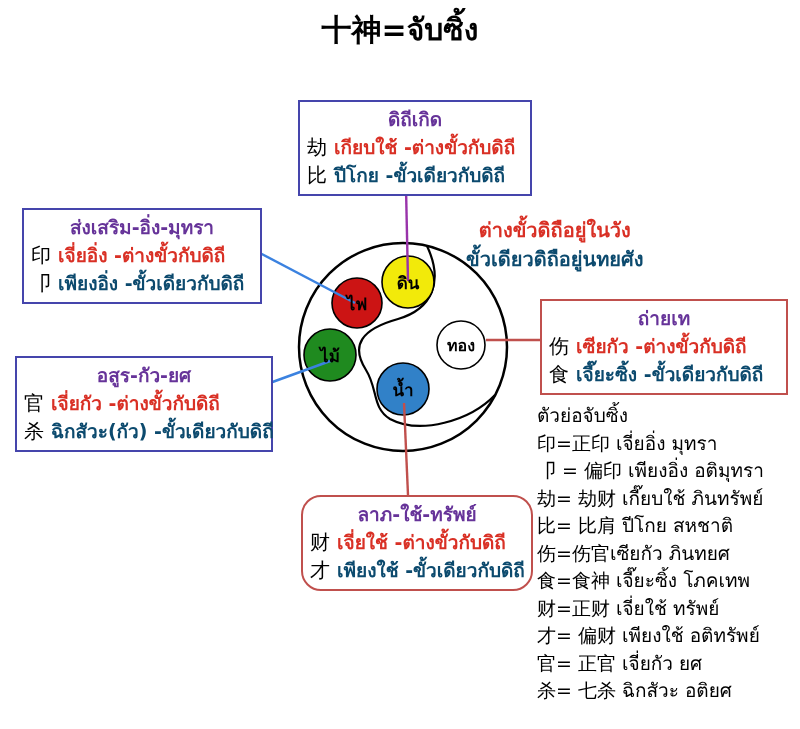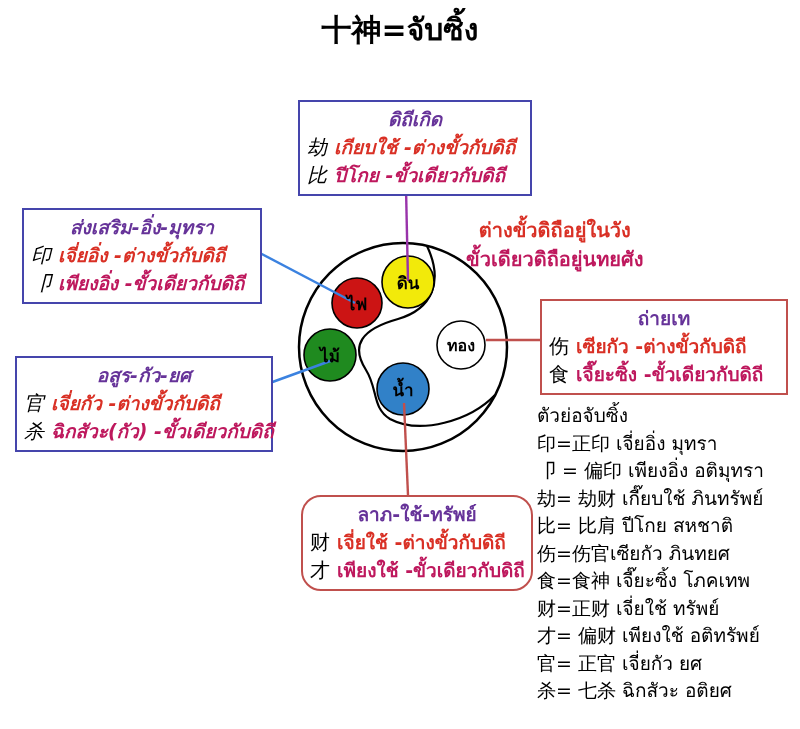--- a/index.html
+++ b/index.html
@@ -27,27 +27,27 @@
   
   .box {
     position: absolute;
     background: #ffffff;
     padding: 3px 7px 5px 7px;
     font-size: 19px;
     font-weight: bold;
     line-height: 28px;
     white-space: nowrap;
   }
-  .box.blue  { border: 2px solid #4545ac; font-style: italic; }
+  .box.blue  { border: 2px solid #4545ac; }
   .box.red   { border: 2px solid #c0504d; }
   .box .heading { text-align: center; color: #663399; }
   .box .row { display: flex; align-items: baseline; gap: 7px; }
   .box .sym { color: #000000; font-weight: normal; font-size: 20px; flex: 0 0 auto; }
   .opp  { color: #d93025; }
-  .same { color: #be185d; }
+  .same { color: #0c4a6e; }
   #box-birth   { left: 298px; top: 100px; width: 216px; }
   #box-support { left: 22px;  top: 208px; width: 222px; }
   #box-power   { left: 15px;  top: 356px; width: 240px; }
   #box-output  { left: 540px; top: 299px; width: 230px; }
   #box-wealth  { left: 301px; top: 495px; width: 214px; border-radius: 20px; }
   
   .annotation {
     position: absolute;
     left: 466px; top: 216px;
     font-size: 20px;

